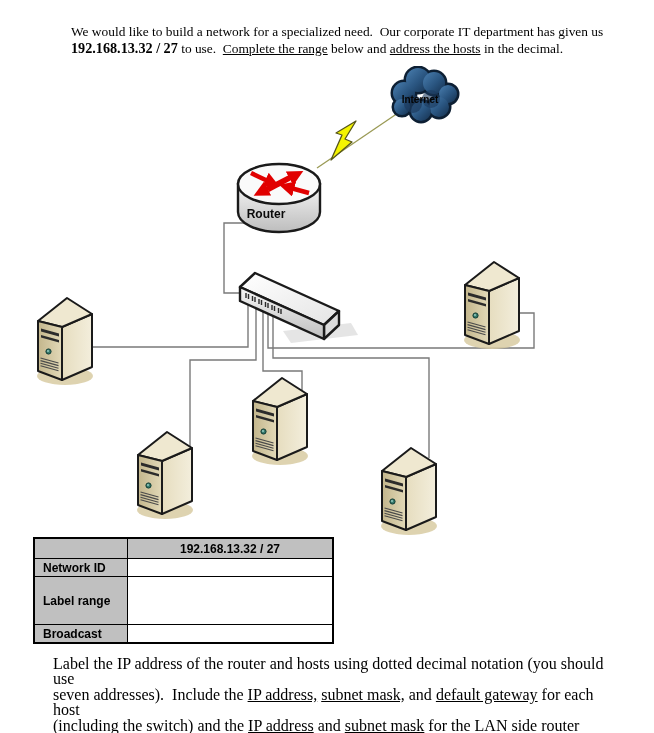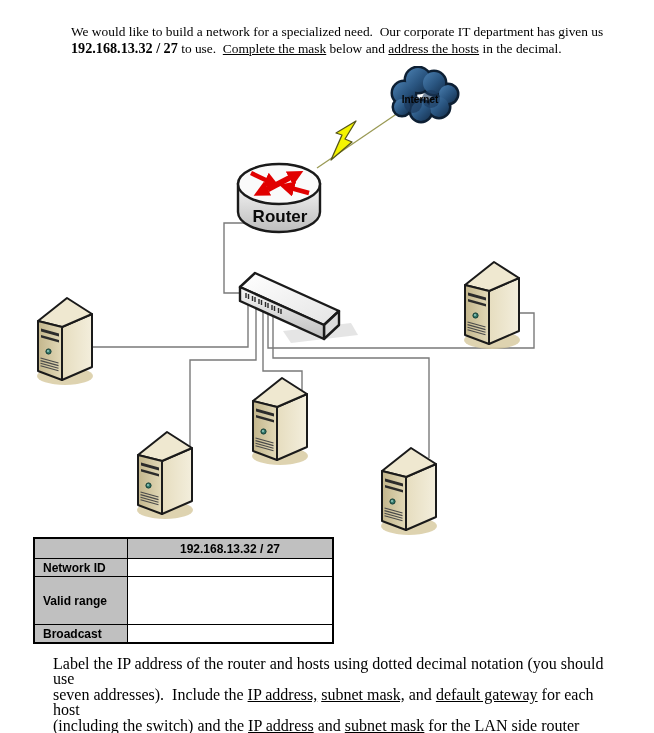--- a/index.html
+++ b/index.html
@@ -10,42 +10,42 @@
          line-height:17px;white-space:pre-wrap;margin-left:36px;}
   #outro{position:absolute;left:53px;top:656px;width:560px;font-size:16px;
          line-height:15.4px;white-space:pre-wrap;}
   .seg-u{text-decoration:underline;}
   .seg-b{font-weight:700;font-size:14.2px;}
   #wires{position:absolute;left:0;top:0;z-index:1;pointer-events:none;}
   .dev{position:absolute;z-index:2;}
   .dev svg{display:block;}
   .nodelabel{position:absolute;z-index:5;font-family:"Liberation Sans",sans-serif;
              font-weight:bold;text-align:center;}
-  #router-label{left:250px;top:207px;width:60px;font-size:17px;color:#0a0a0a;}
+  #router-label{left:236px;top:207px;width:60px;font-size:12px;color:#0a0a0a;}
   #internet-label{left:389px;top:94px;width:62px;font-size:10px;color:#050505;}
   
   #nettable{position:absolute;left:33px;top:537px;width:297px;z-index:3;
             border:2px solid #000;font-family:"Liberation Sans",sans-serif;
             font-weight:bold;font-size:12px;color:#000;background:#fff;}
   .trow{display:flex;}
   .trow + .trow{border-top:1.5px solid #000;}
   .tlabel{width:84px;background:#c0c0c0;border-right:1.5px solid #000;
           padding-left:8px;display:flex;align-items:center;}
   .tvalue{flex:1;background:#fff;}
   .thead .tvalue{background:#c0c0c0;display:flex;align-items:center;justify-content:center;}
   .rh-head{height:19px;}
   .rh-s{height:17px;}
   .rh-l{height:47px;}
 </style>
 </head>
 <body>
 
 <div id="page">
 
-  <p id="intro"><span>We would like to build a network for a specialized need.  Our corporate IT department has given us</span><br><span class="seg-b">192.168.13.32 / 27</span><span> to use.  </span><span class="seg-u">Complete the mask</span><span> below and </span><span class="seg-u">address the hosts</span><span> in the decimal.</span></p>
+  <p id="intro"><span>We would like to build a network for a specialized need.  Our corporate IT department has given us</span><br><span class="seg-b">192.168.13.32 / 27</span><span> to use.  </span><span class="seg-u">Complete the range</span><span> below and </span><span class="seg-u">address the hosts</span><span> in the decimal.</span></p>
 
   <svg id="wires" width="654" height="733" viewBox="0 0 654 733">
     <g stroke="#7a7a7a" stroke-width="1.4" fill="none">
       <polyline points="244,223 224,223 224,293 241,293"></polyline>
       <polyline points="248,303 248,347 91,347"></polyline>
       <polyline points="256,306 256,360 190,360 190,447"></polyline>
       <polyline points="263,308 263,371 302,371 302,390"></polyline>
       <polyline points="268,309 268,348 534,348 534,313 520,313"></polyline>
       <polyline points="273,311 273,358 429,358 429,458"></polyline>
     </g>
@@ -280,21 +280,21 @@
   <div id="nettable">
     <div class="trow thead rh-head">
       <div class="tlabel"></div>
       <div class="tvalue">192.168.13.32 / 27</div>
     </div>
     <div class="trow rh-s">
       <div class="tlabel">Network ID</div>
       <div class="tvalue"></div>
     </div>
     <div class="trow rh-l">
-      <div class="tlabel">Valid range</div>
+      <div class="tlabel">Label range</div>
       <div class="tvalue"></div>
     </div>
     <div class="trow rh-s">
       <div class="tlabel">Broadcast</div>
       <div class="tvalue"></div>
     </div>
   </div>
 
   <p id="outro"><span>Label the IP address of the router and hosts using dotted decimal notation (you should use</span><br><span>seven addresses).  Include the </span><span class="seg-u">IP address,</span><span> </span><span class="seg-u">subnet mask,</span><span> and </span><span class="seg-u">default gateway</span><span> for each host</span><br><span>(including the switch) and the </span><span class="seg-u">IP address</span><span> and </span><span class="seg-u">subnet mask</span><span> for the LAN side router</span><br><span>interface.</span></p>
 </div>

